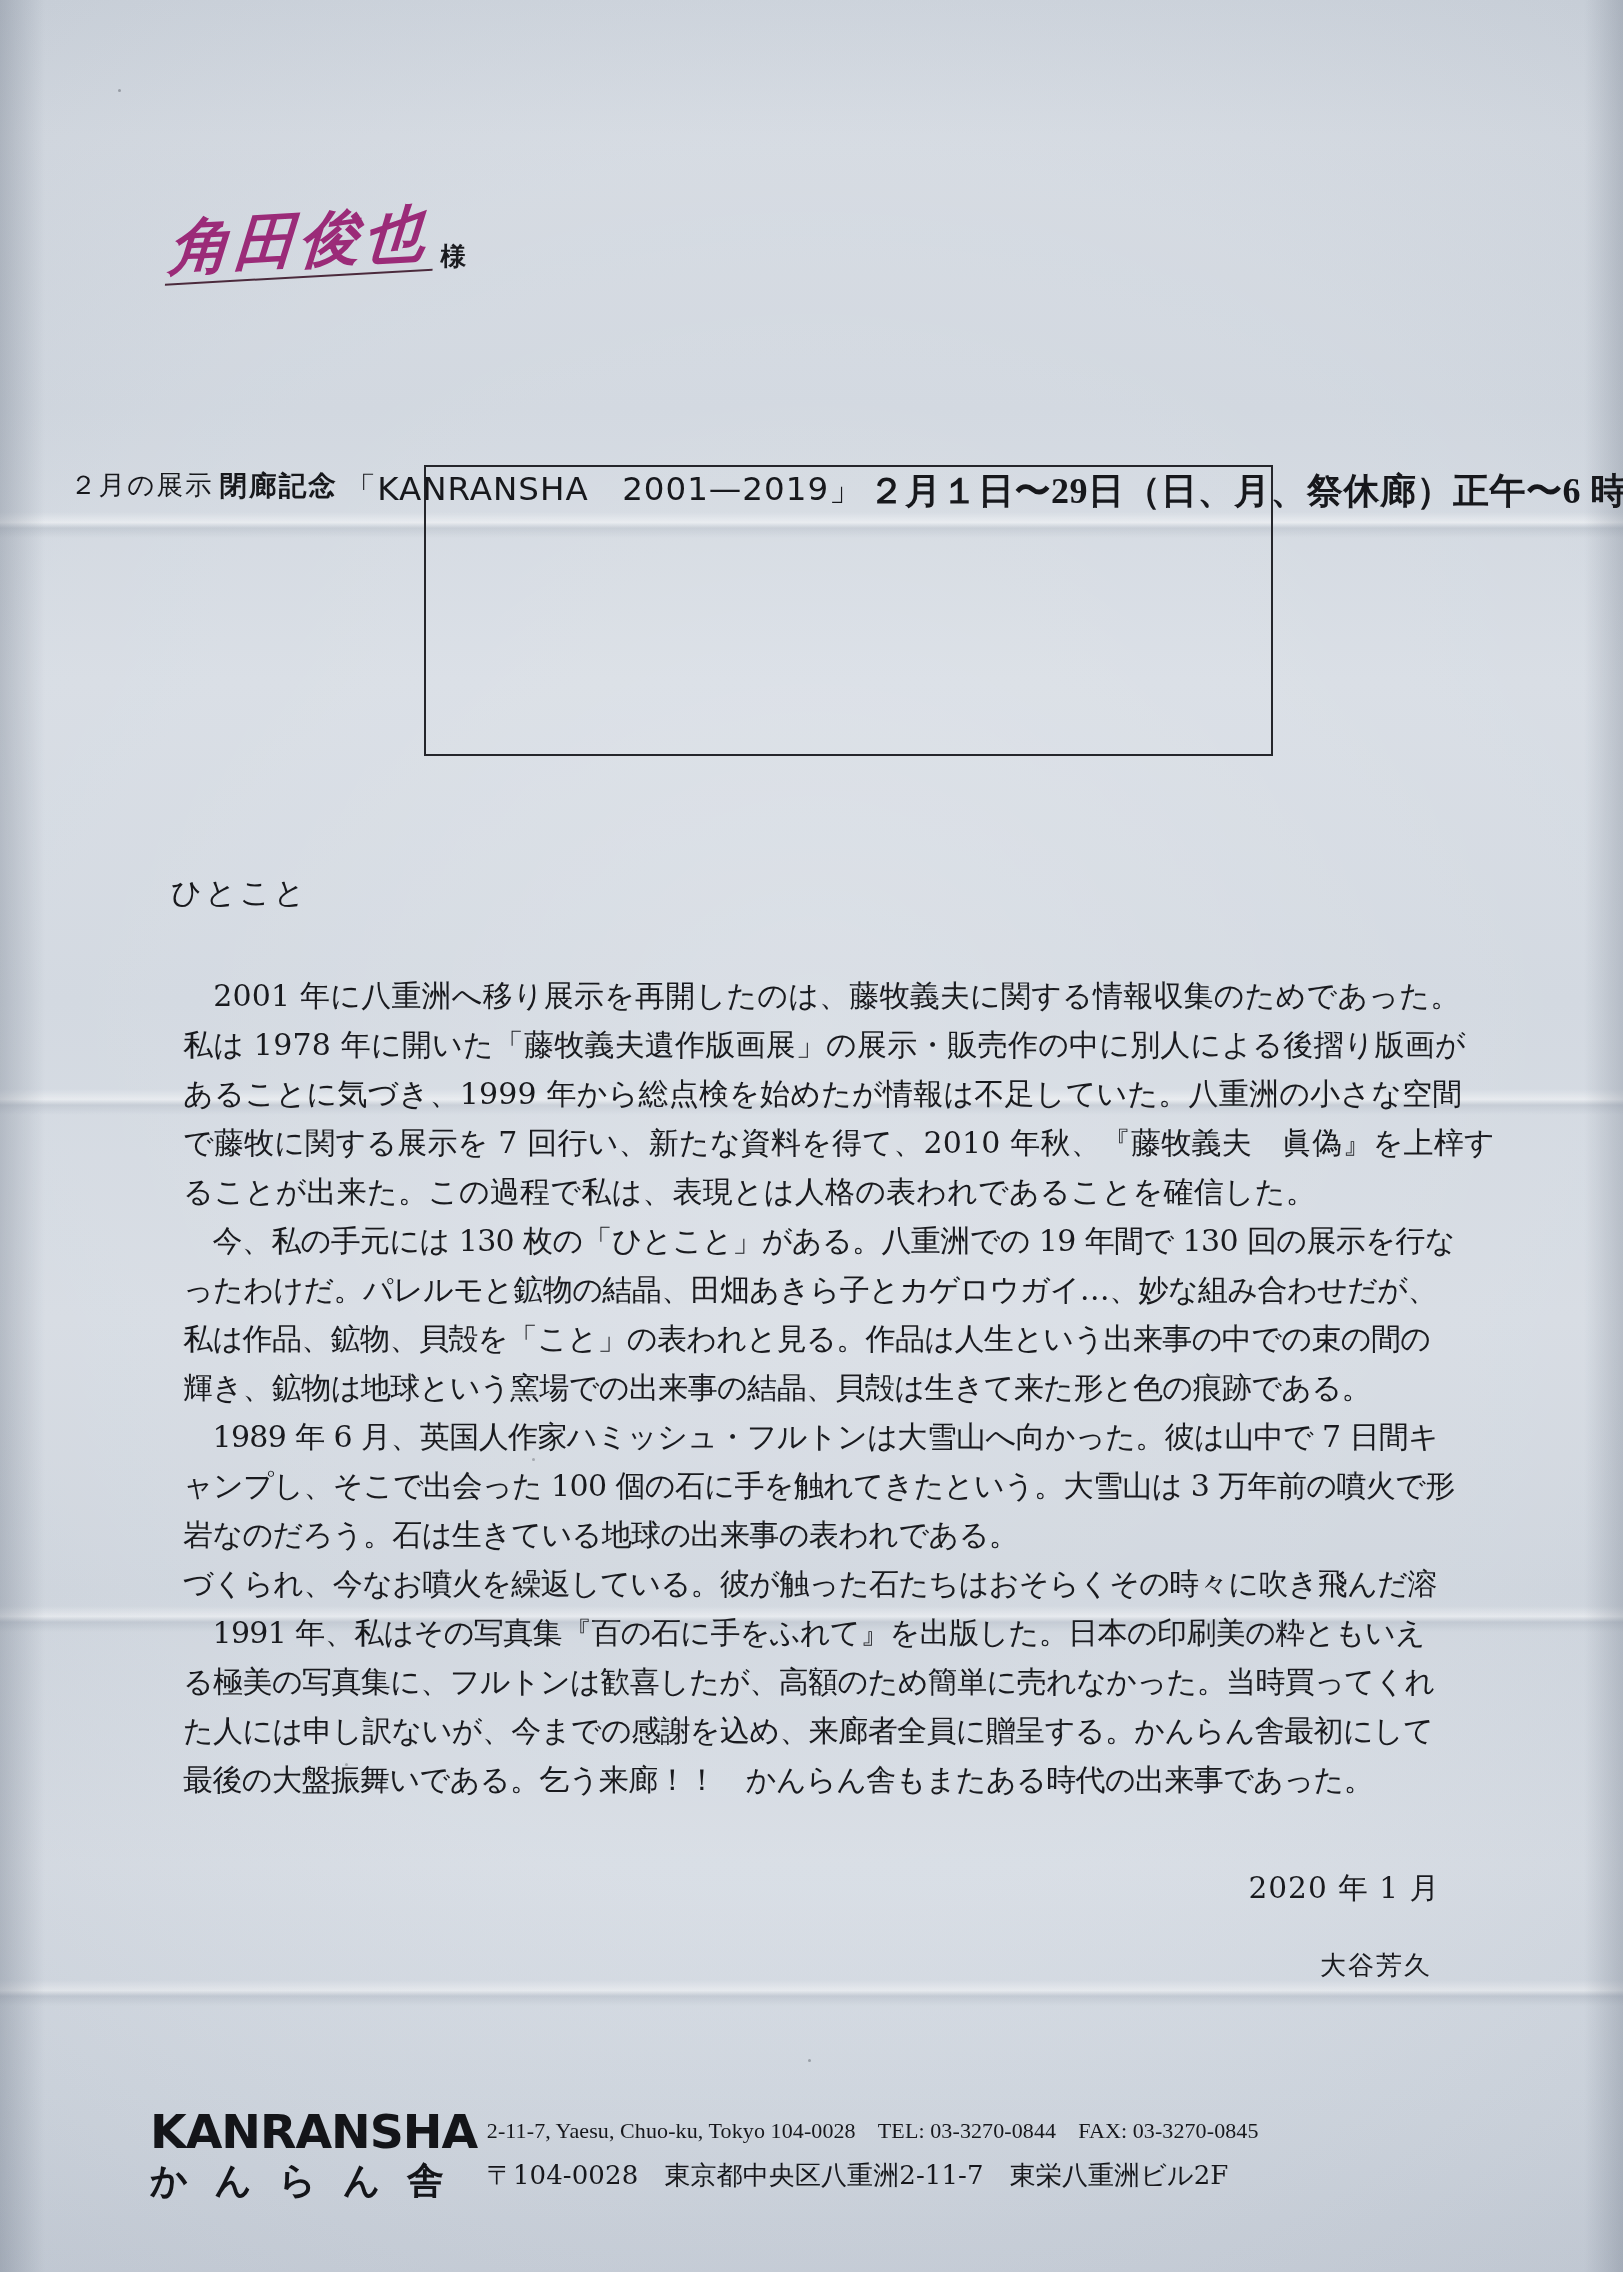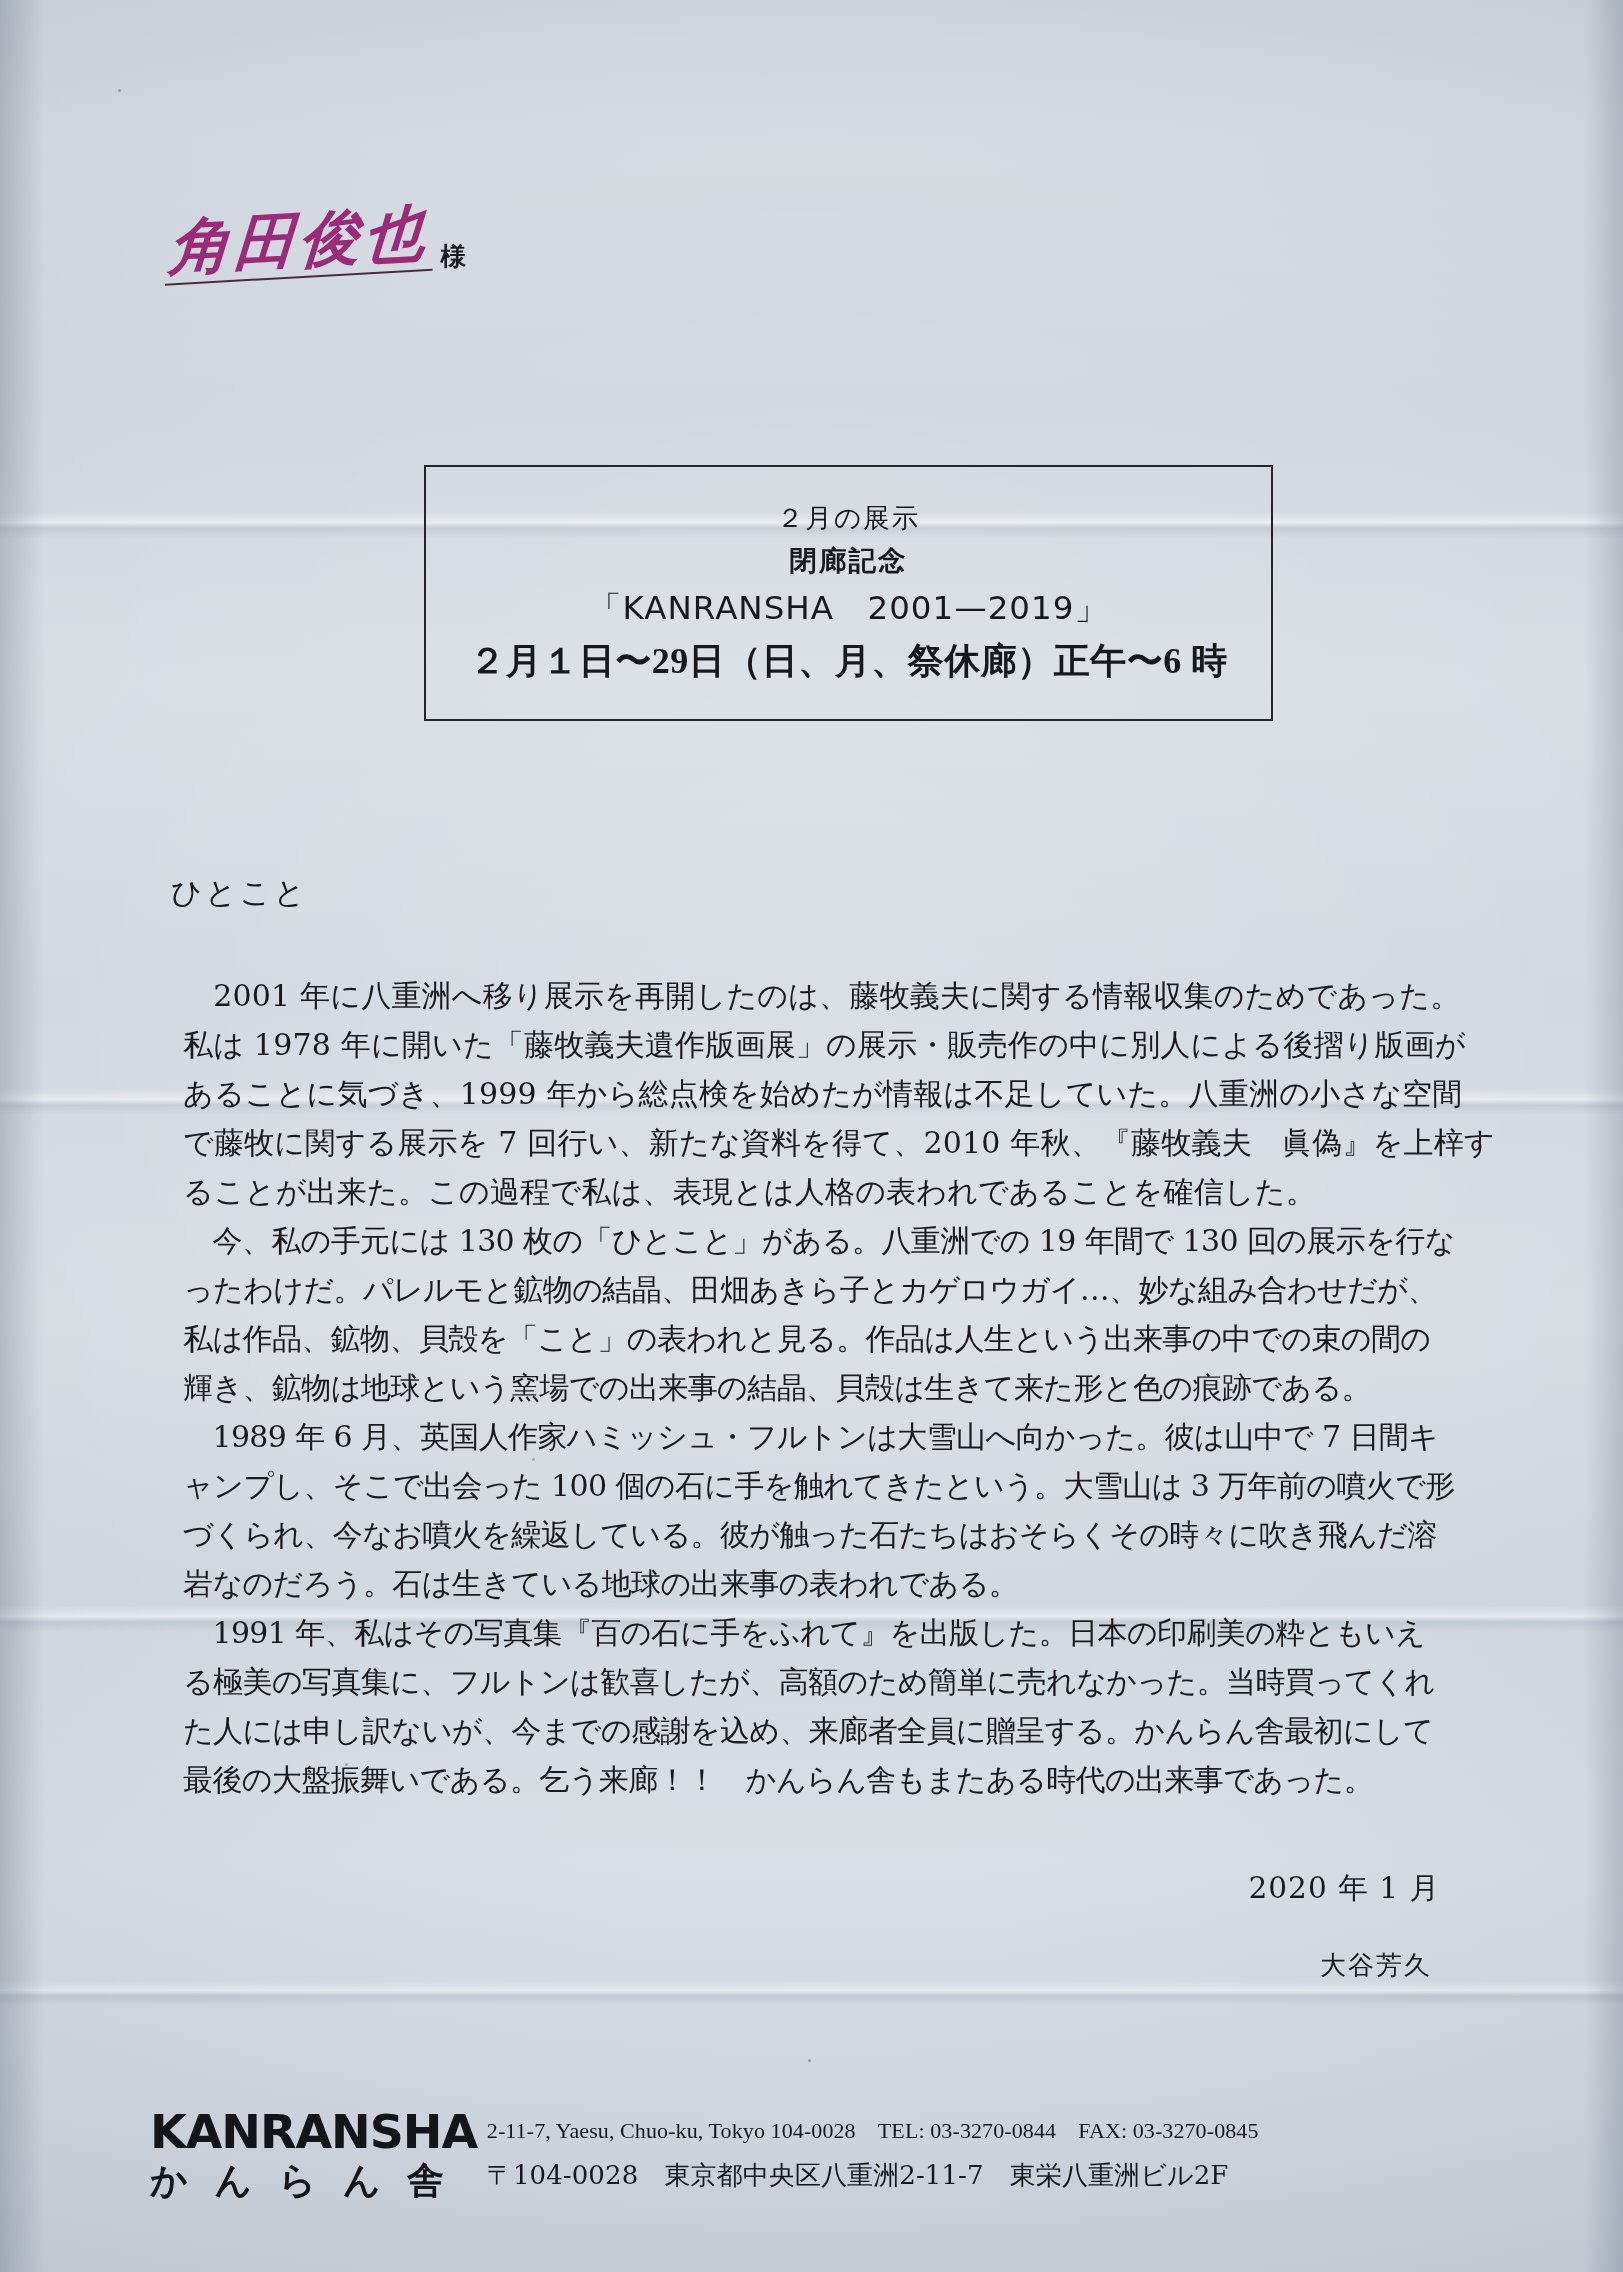--- a/index.html
+++ b/index.html
@@ -116,26 +116,25 @@
     padding-bottom: 3.9px;
     font-weight: 600;
   }
 
   
   .exhibit-box {
     position: absolute;
     left: 424px;
     top: 465px;
     width: 849px;
-    height: 256px;
+    height: 291px;
     border: 2.5px solid #25262b;
     box-sizing: border-box;
     display: flex;
-    flex-direction: column;
-    align-items: center;
+    flex-direction: row;
     justify-content: center;
     gap: 5.9px;
   }
   .exhibit-line {
     font-family: "DejaVu Sans", "Liberation Sans", sans-serif;
     color: #17181c;
     text-align: center;
     white-space: nowrap;
     line-height: 1.38;
   }
@@ -289,22 +288,22 @@
       <div class="body-line">私は 1978 年に開いた「藤牧義夫遺作版画展」の展示・販売作の中に別人による後摺り版画が</div>
       <div class="body-line">あることに気づき、1999 年から総点検を始めたが情報は不足していた。八重洲の小さな空間</div>
       <div class="body-line">で藤牧に関する展示を 7 回行い、新たな資料を得て、2010 年秋、『藤牧義夫　眞偽』を上梓す</div>
       <div class="body-line">ることが出来た。この過程で私は、表現とは人格の表われであることを確信した。</div>
       <div class="body-line narrow">　今、私の手元には 130 枚の「ひとこと」がある。八重洲での 19 年間で 130 回の展示を行な</div>
       <div class="body-line narrow">ったわけだ。パレルモと鉱物の結晶、田畑あきら子とカゲロウガイ…、妙な組み合わせだが、</div>
       <div class="body-line narrow">私は作品、鉱物、貝殻を「こと」の表われと見る。作品は人生という出来事の中での束の間の</div>
       <div class="body-line narrow">輝き、鉱物は地球という窯場での出来事の結晶、貝殻は生きて来た形と色の痕跡である。</div>
       <div class="body-line narrow">　1989 年 6 月、英国人作家ハミッシュ・フルトンは大雪山へ向かった。彼は山中で 7 日間キ</div>
       <div class="body-line narrow">ャンプし、そこで出会った 100 個の石に手を触れてきたという。大雪山は 3 万年前の噴火で形</div>
+      <div class="body-line narrow">岩なのだろう。石は生きている地球の出来事の表われである。</div>
       <div class="body-line narrow">づくられ、今なお噴火を繰返している。彼が触った石たちはおそらくその時々に吹き飛んだ溶</div>
-      <div class="body-line narrow">岩なのだろう。石は生きている地球の出来事の表われである。</div>
       <div class="body-line narrow">　1991 年、私はその写真集『百の石に手をふれて』を出版した。日本の印刷美の粋ともいえ</div>
       <div class="body-line narrow">る極美の写真集に、フルトンは歓喜したが、高額のため簡単に売れなかった。当時買ってくれ</div>
       <div class="body-line narrow">た人には申し訳ないが、今までの感謝を込め、来廊者全員に贈呈する。かんらん舎最初にして</div>
       <div class="body-line narrow">最後の大盤振舞いである。乞う来廊！！　かんらん舎もまたある時代の出来事であった。</div>
     </div>
 
     <div class="sign-block">
       <div class="sign-date">2020 年 1 月</div>
       <div class="sign-name">大谷芳久</div>
     </div>

